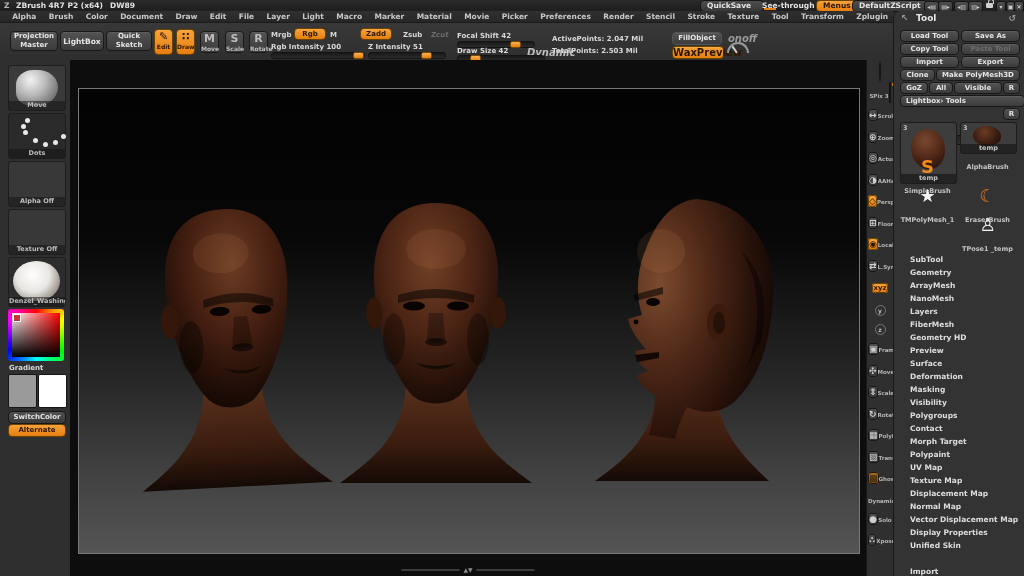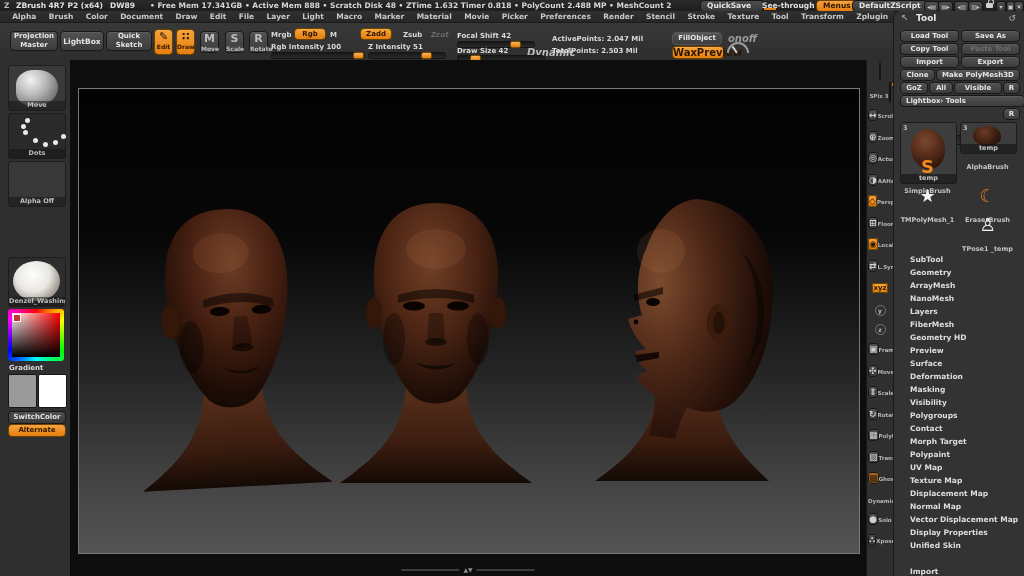--- a/index.html
+++ b/index.html
@@ -123,21 +123,20 @@
 </style>
 </head>
 <body>
 
 <div id="app">
 
   <div id="titlebar" class="abs">
     <span class="seg" style="left:4px;color:#bbb;">Z</span>
     <span class="seg" style="left:16px;">ZBrush 4R7 P2 (x64)</span>
     <span class="seg" style="left:110px;">DW89</span>
-    <span class="seg" style="left:150px;color:#d6d6d6;">• Free Mem 17.341GB • Active Mem 888 • Scratch Disk 48 • ZTime 1.632  Timer 0.818 • PolyCount 2.488 MP • MeshCount 2</span>
     <span class="tb-btn" style="left:700px;width:50px;">QuickSave</span>
     <span class="seg" style="left:762px;">See-through</span>
     <span class="abs" style="left:764px;top:8px;width:12px;height:2px;background:#e67e10;"></span>
     <span class="tb-btn orange" style="left:816px;">Menus</span>
     <span class="tb-btn" style="left:852px;">DefaultZScript</span>
     <span class="winbtn" style="left:924px;">◂▤</span>
     <span class="winbtn" style="left:938px;">▤▸</span>
     <span class="winbtn" style="left:954px;">◂▥</span>
     <span class="winbtn" style="left:968px;">▥▸</span>
     <span class="lock" style="left:986px;">
@@ -232,20 +231,23 @@
     <div class="thumb" style="top:5px;height:44px;">
       <span class="blob"></span>
       <span class="cap">Move</span>
     </div>
     <div class="thumb" style="top:101px;height:44px;background:#383838;">
       <span class="cap">Alpha Off</span>
     </div>
     <div class="thumb" style="top:53px;height:44px;background:#2a2a2a;">
       <span class="dotfield"></span>
       <span class="cap">Dots</span>
+    </div>
+    <div class="thumb" style="top:149px;height:44px;background:#383838;">
+      <span class="cap">Texture Off</span>
     </div>
     <div class="thumb" style="top:197px;height:48px;background:#2d2d2d;">
       <span class="matsphere"></span>
       <span class="cap">Denzel_Washingto</span>
     </div>
 
     <div class="picker-outer" style="top:249px;">
       <span class="picker-inner">
         <span class="picker-marker"></span>
       </span>

